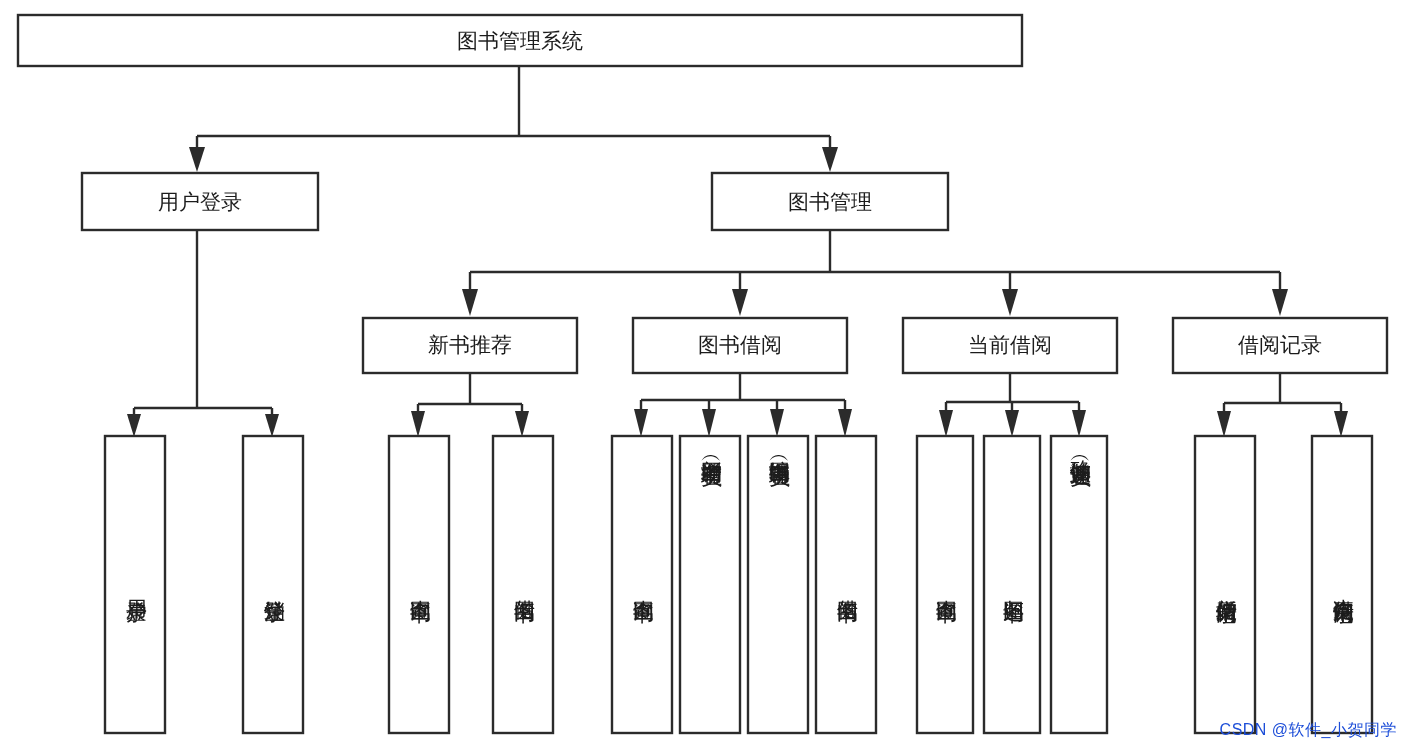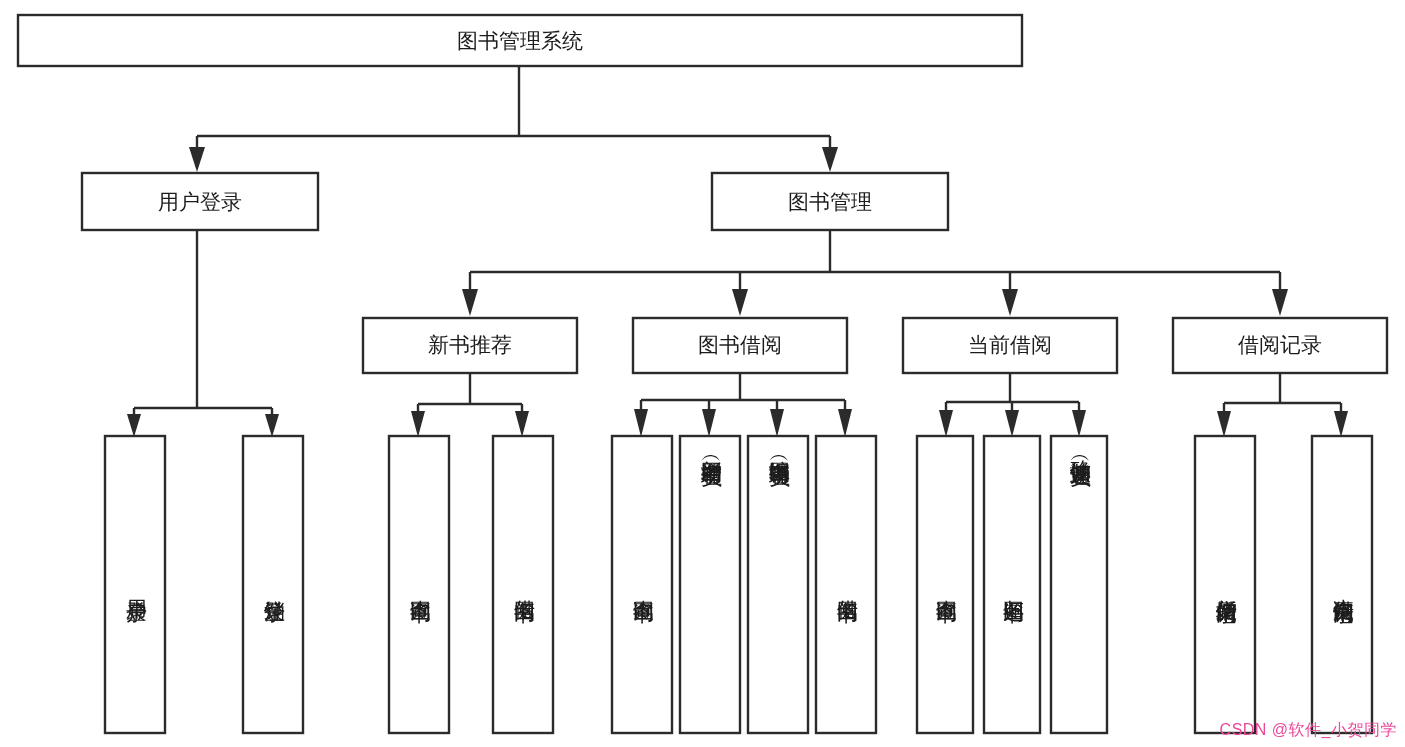--- a/index.html
+++ b/index.html
@@ -52,21 +52,21 @@
   .node-label.vertical {
     font-size: 21px;
     letter-spacing: 1px;
   }
   .watermark {
     position: absolute;
     right: 8px;
     bottom: 6px;
     font-family: "Liberation Sans", "DejaVu Sans", sans-serif;
     font-size: 16px;
-    color: #ec4899;
+    color: #1d4ed8;
     letter-spacing: 0.5px;
     white-space: nowrap;
     user-select: none;
   }
 </style>
 </head>
 <body>
 
 <div id="diagram-root">
 

